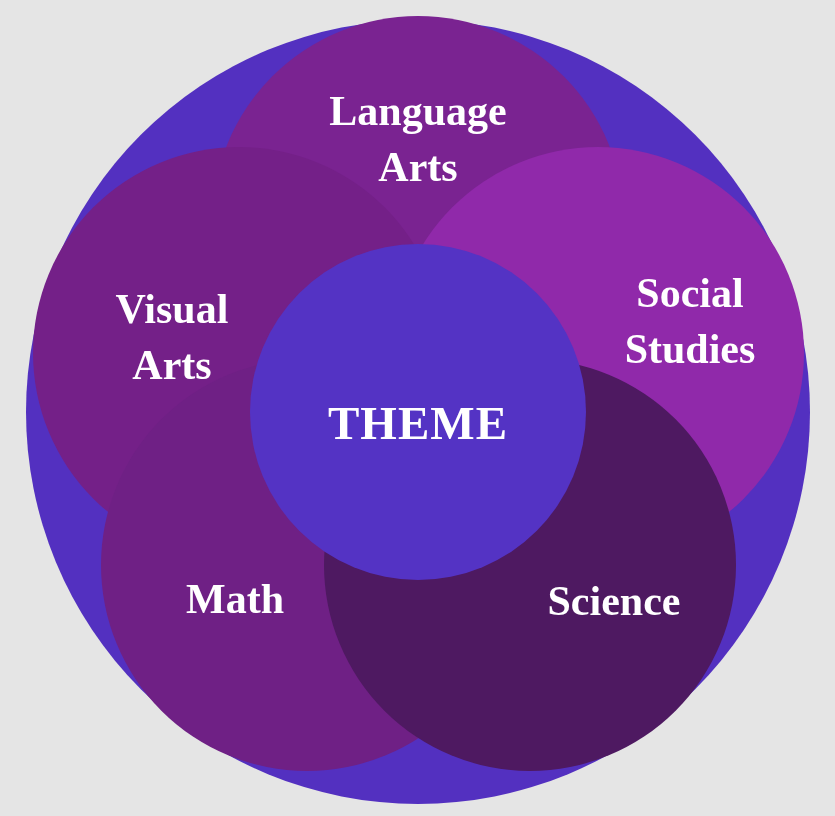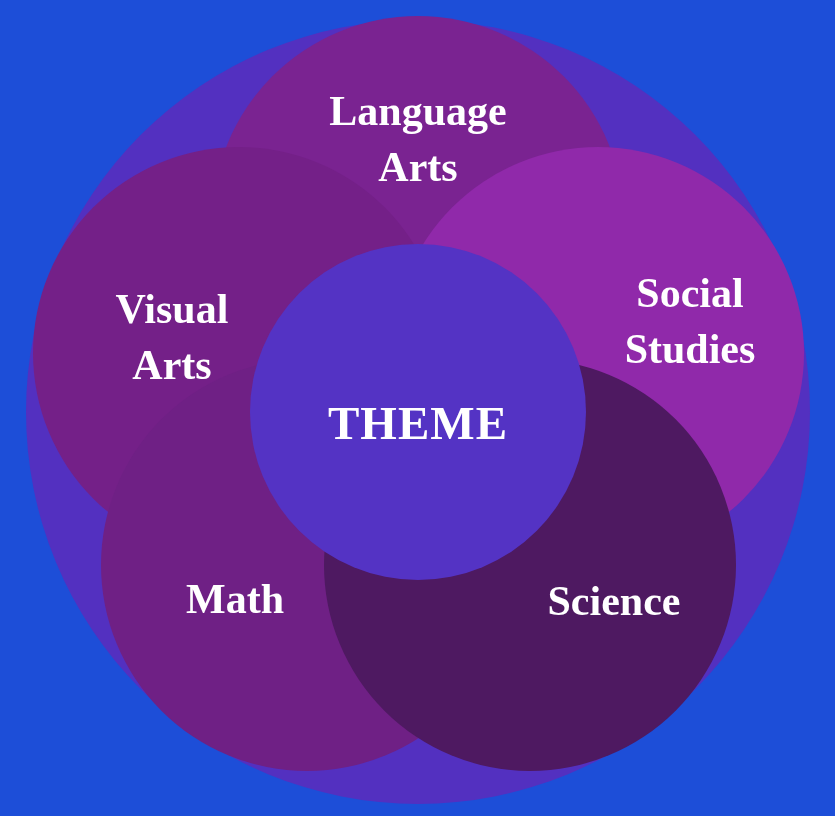--- a/index.html
+++ b/index.html
@@ -11,21 +11,21 @@
   body {
     width: 835px;
     height: 816px;
     overflow: hidden;
     font-family: "Liberation Serif", "DejaVu Serif", serif;
   }
   #diagram-root {
     position: relative;
     width: 835px;
     height: 816px;
-    background: #1d4ed8;
+    background: #e5e5e5;
   }
   #venn-svg {
     display: block;
     width: 835px;
     height: 816px;
   }
   .petal-label,
   .center-label {
     fill: #ffffff;
     font-family: "Liberation Serif", "DejaVu Serif", serif;

